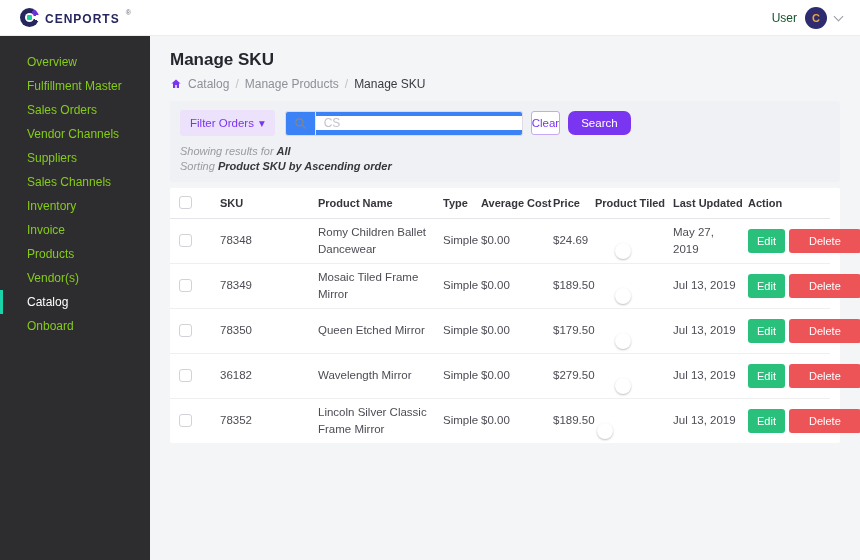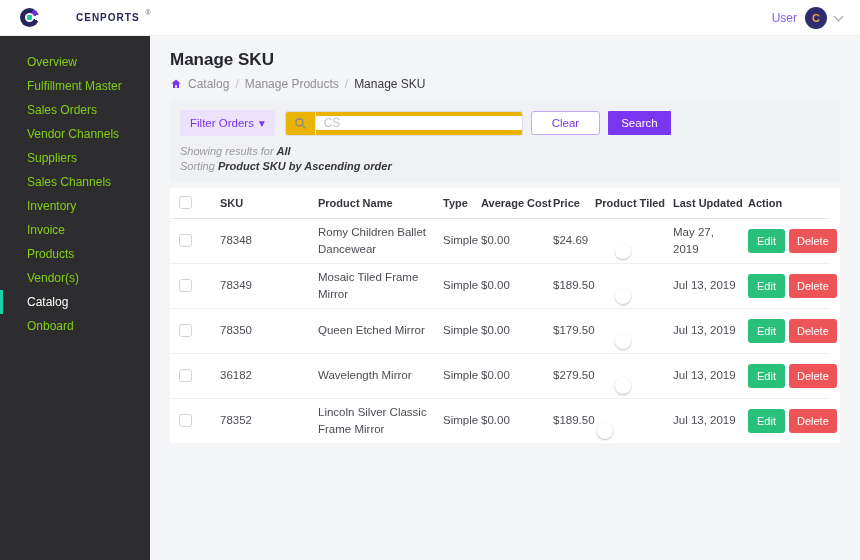--- a/index.html
+++ b/index.html
@@ -19,24 +19,24 @@
   .logo-mark{
     position:relative; width:19px; height:19px; border-radius:50%;
     background:conic-gradient(from 0deg,
       var(--logo-navy,#26265e) 0 7%,
       var(--logo-purple,#6d30d8) 7% 20%,
       transparent 20% 31%,
       var(--logo-navy,#26265e) 31% 100%);
   }
   .logo-mark::before{ content:""; position:absolute; inset:5px; background:#fff; border-radius:50%; }
   .logo-mark::after{ content:""; position:absolute; inset:7px; background:var(--logo-teal,#19cfa4); border-radius:1px; }
-  .brand-text { font-size:10px; font-weight:bold; letter-spacing:1px; color:var(--logo-navy,#26265e); margin-top:4px;margin-left:31px;}
+  .brand-text { font-size:12px; font-weight:bold; letter-spacing:1px; color:var(--logo-navy,#26265e); margin-top:4px;}
   .brand-reg { font-size:7px; color:#6b6b75; margin-top:1px; }
   .user-area { display:flex; align-items:center; gap:8px; cursor:pointer; }
-  .user-label { font-size:12px; color:#8b5cf6; }
+  .user-label { font-size:12px; color:#14532d; }
   .avatar {
     width:22px; height:22px; border-radius:50%;
     background:var(--avatar-navy,#2e2b6e); color:var(--avatar-gold,#f0a63c);
     font-size:11px; font-weight:bold; display:flex; align-items:center; justify-content:center;
   }
   .chev { width:7px; height:7px; border-right:1.5px solid #9a9aa2; border-bottom:1.5px solid #9a9aa2; transform:rotate(45deg); margin-top:-3px;}
   
   .shell { display:flex; height:524px; }
   
   .sidebar { width:150px; background:#2d2d2f; padding-top:14px; flex-shrink:0; }
@@ -54,36 +54,36 @@
   .bc-current { color:#3a3a42; }
   
   .filter-panel { background:#f0f1f4; border-radius:3px; margin-top:10px; padding:9px 10px 10px 10px; }
   .filter-row { display:flex; align-items:center; }
   .btn-filter {
     background:var(--accent-purple-light,#ece2fb); color:var(--accent-purple,#7a35f0);
     border:none; border-radius:3px; font-size:11.5px; padding:6px 10px;
     display:flex; align-items:center; gap:5px; cursor:pointer; font-family:inherit;
   }
   .search-box {
-    display:flex; align-items:center; background:#eab308; border:1px solid #dcdce2;
+    display:flex; align-items:center; background:#3b82f6; border:1px solid #dcdce2;
     border-radius:3px; height:25px; width:238px; margin-left:10px; overflow:hidden;
   }
   .search-icon-wrap { padding:0 8px; border-right:1px solid #e6e6ec; display:flex; align-items:center; height:100%; }
   .search-box input {
     border:none; outline:none; flex:1; font-size:12px; padding:0 8px;
     font-family:inherit; color:#4a4a52;
   }
   .search-box input::placeholder { color:#c3c3ca; }
   .btn-clear {
     margin-left:8px; background:#fff; border:1px solid #c6a8f6; color:var(--accent-purple,#7a35f0);
-    font-size:11.5px; border-radius:3px; padding:5px 20px; cursor:pointer; font-family:inherit;
+    font-size:11.5px; border-radius:3px; padding:5px 0; cursor:pointer; font-family:inherit;
   }
   .btn-search {
     margin-left:8px; background:var(--accent-purple,#7a35f0); border:none; color:#fff;
-    font-size:11.5px; border-radius:1px; padding:6px 13px; cursor:pointer; font-family:inherit;
+    font-size:11.5px; border-radius:7px; padding:6px 13px; cursor:pointer; font-family:inherit;
   }
   .result-line { font-size:11px; color:#9a9aa1; margin-top:9px;font-style:italic; }
   .result-line + .result-line { margin-top:3px; }
   .result-line b { color:#35353c; font-weight:bold; }
   
   .table-wrap { background:#fff; margin-top:6px; border-radius:2px; }
   table { width:660px; border-collapse:collapse; table-layout:fixed; }
   th {
     font-size:11px; font-weight:bold; color:#35353c; text-align:left;
     height:30px; border-bottom:1px solid #e6e6ea; vertical-align:middle;
@@ -106,21 +106,21 @@
   }
   .toggle.on { background:var(--toggle-green,#15c672); }
   .toggle.on .knob { left:20px; }
   .actions { display:flex; gap:4px; }
   .btn-edit {
     background:var(--edit-green,#29c07c); color:#fff; border:none; border-radius:3px;
     font-size:11px; padding:6px 9px; cursor:pointer; font-family:inherit;
   }
   .btn-delete {
     background:var(--delete-red,#ed5457); color:#fff; border:none; border-radius:3px;
-    font-size:11px; padding:6px 8px; cursor:pointer; font-family:inherit;
+    font-size:11px; padding:6px 20px; cursor:pointer; font-family:inherit;
   }
 </style>
 </head>
 <body>
 
 <header class="topbar">
   <div class="brand">
     <span class="logo-mark"></span>
     <span class="brand-text">CENPORTS</span>
     <span class="brand-reg">®</span>

